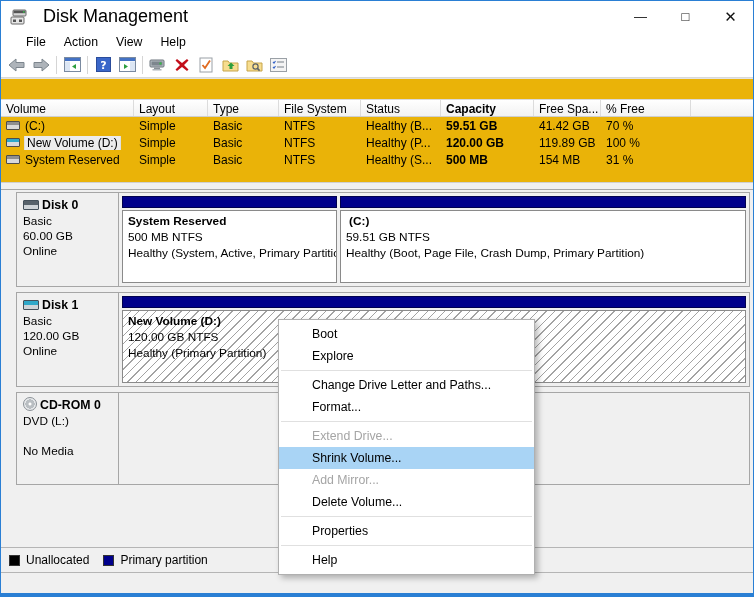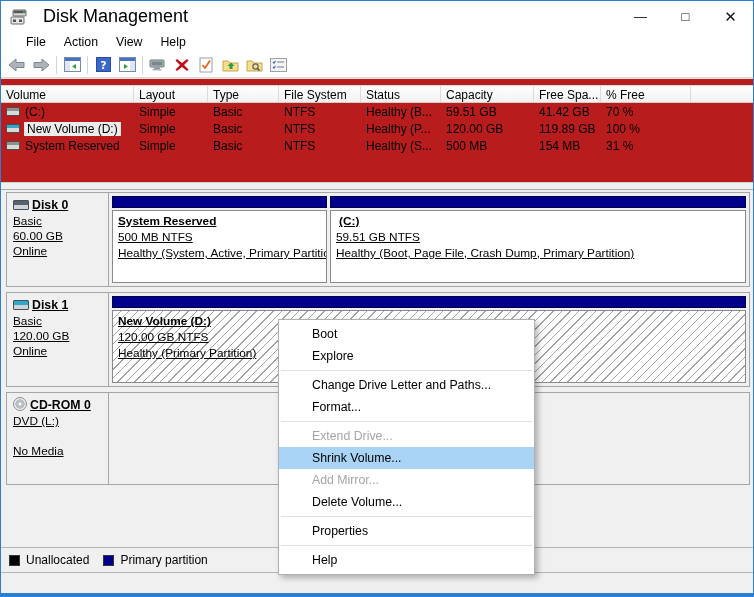--- a/index.html
+++ b/index.html
@@ -23,36 +23,36 @@
   
   .menubar { height:20px; flex:0 0 20px; display:flex; align-items:center; background:#fff; padding-left:16px; }
   .menu-title { padding:2px 9px; font-size:12.3px; }
 
   
   .toolbar { height:26px; flex:0 0 26px; display:flex; align-items:center; background:#fff; border-bottom:1px solid #d9d9d9; padding-left:4px; }
   .tb-icon { width:24px; height:22px; display:flex; align-items:center; justify-content:center; }
   .tb-sep { width:1px; height:18px; background:#d5d5d5; margin:0 3px; }
 
   
-  .listview { height:104px; flex:0 0 104px; background:#b91c1c; border-top:1px solid #e3e3e3; padding-top:6px; }
+  .listview { height:104px; flex:0 0 104px; background:#eab308; border-top:1px solid #e3e3e3; padding-top:20px; }
   .lv-header { display:flex; height:18px; background:linear-gradient(#ffffff,#f2f2f2); border-top:1px solid #d9d9d9; border-bottom:1px solid #cfcfcf; }
   .lv-hcell { padding:2px 0 0 5px; font-size:12px; border-right:1px solid #dcdcdc; overflow:hidden; white-space:nowrap; }
   .lv-row { display:flex; height:17px; align-items:center; }
   .lv-cell { padding-left:5px; overflow:hidden; white-space:nowrap; font-size:12px; display:flex; align-items:center; }
-  .c0{width:133px;} .c1{width:74px;} .c2{width:71px;} .c3{width:82px;} .c4{width:80px;} .c5{width:93px;} .c6{width:67px;} .c7{width:90px;} .cf{flex:1;border-right:none;}
+  .c0{width:133px;} .c1{width:74px;} .c2{width:71px;} .c3{width:82px;} .c4{width:80px;} .c5{width:93px;font-weight:bold;} .c6{width:67px;} .c7{width:90px;} .cf{flex:1;border-right:none;}
   .vol-ico { display:inline-block; width:14px; height:9px; margin-right:5px; border:1px solid #4d4d4d; border-radius:1px;
              background:linear-gradient(#8f8f8f 0 45%, #d9d9d9 45% 100%); flex:0 0 14px; }
   .vol-ico.sel { background:linear-gradient(#2fa8c9 0 45%, #d9d9d9 45% 100%); }
   .sel-label { background:#ececec; outline:1px solid #e0e0e0; padding:0 2px; }
 
   
   .splitter { height:8px; flex:0 0 8px; background:#f0f0f0; border-top:1px solid #d0d0d0; border-bottom:1px solid #a8a8a8; }
 
   
-  .gfx { flex:1; background:#f0f0f0; padding:2px 3px 0 5px; position:relative;text-decoration:underline; }
+  .gfx { flex:1; background:#f0f0f0; padding:2px 3px 0 15px; position:relative; }
   .disk-row { display:flex; border:1px solid #a6a6a6; background:#f0f0f0; margin-bottom:5px; }
   .disk-row.h95 { height:95px; } .disk-row.h93 { height:93px; }
   .disk-label { width:102px; flex:0 0 102px; border-right:1px solid #a6a6a6; padding:5px 2px 0 6px; background:#f0f0f0; }
   .disk-name-line { display:flex; align-items:center; font-weight:bold; font-size:12.3px; margin-bottom:2px; }
   .disk-ico { display:inline-block; width:16px; height:10px; margin-right:3px; border:1px solid #44505a; border-radius:1px;
               background:linear-gradient(#57626b 0 45%, #cfd4d8 45% 100%); }
   .disk-ico.sel { background:linear-gradient(#2fa8c9 0 45%, #cfd4d8 45% 100%); }
   .cd-ico { display:inline-block; width:14px; height:14px; margin-right:3px; border-radius:50%;
             background:radial-gradient(circle at 50% 50%, #ffffff 0 18%, #b9bec2 19% 55%, #e8eaec 56% 100%);
             border:1px solid #8a9096; position:relative; top:-1px; }

